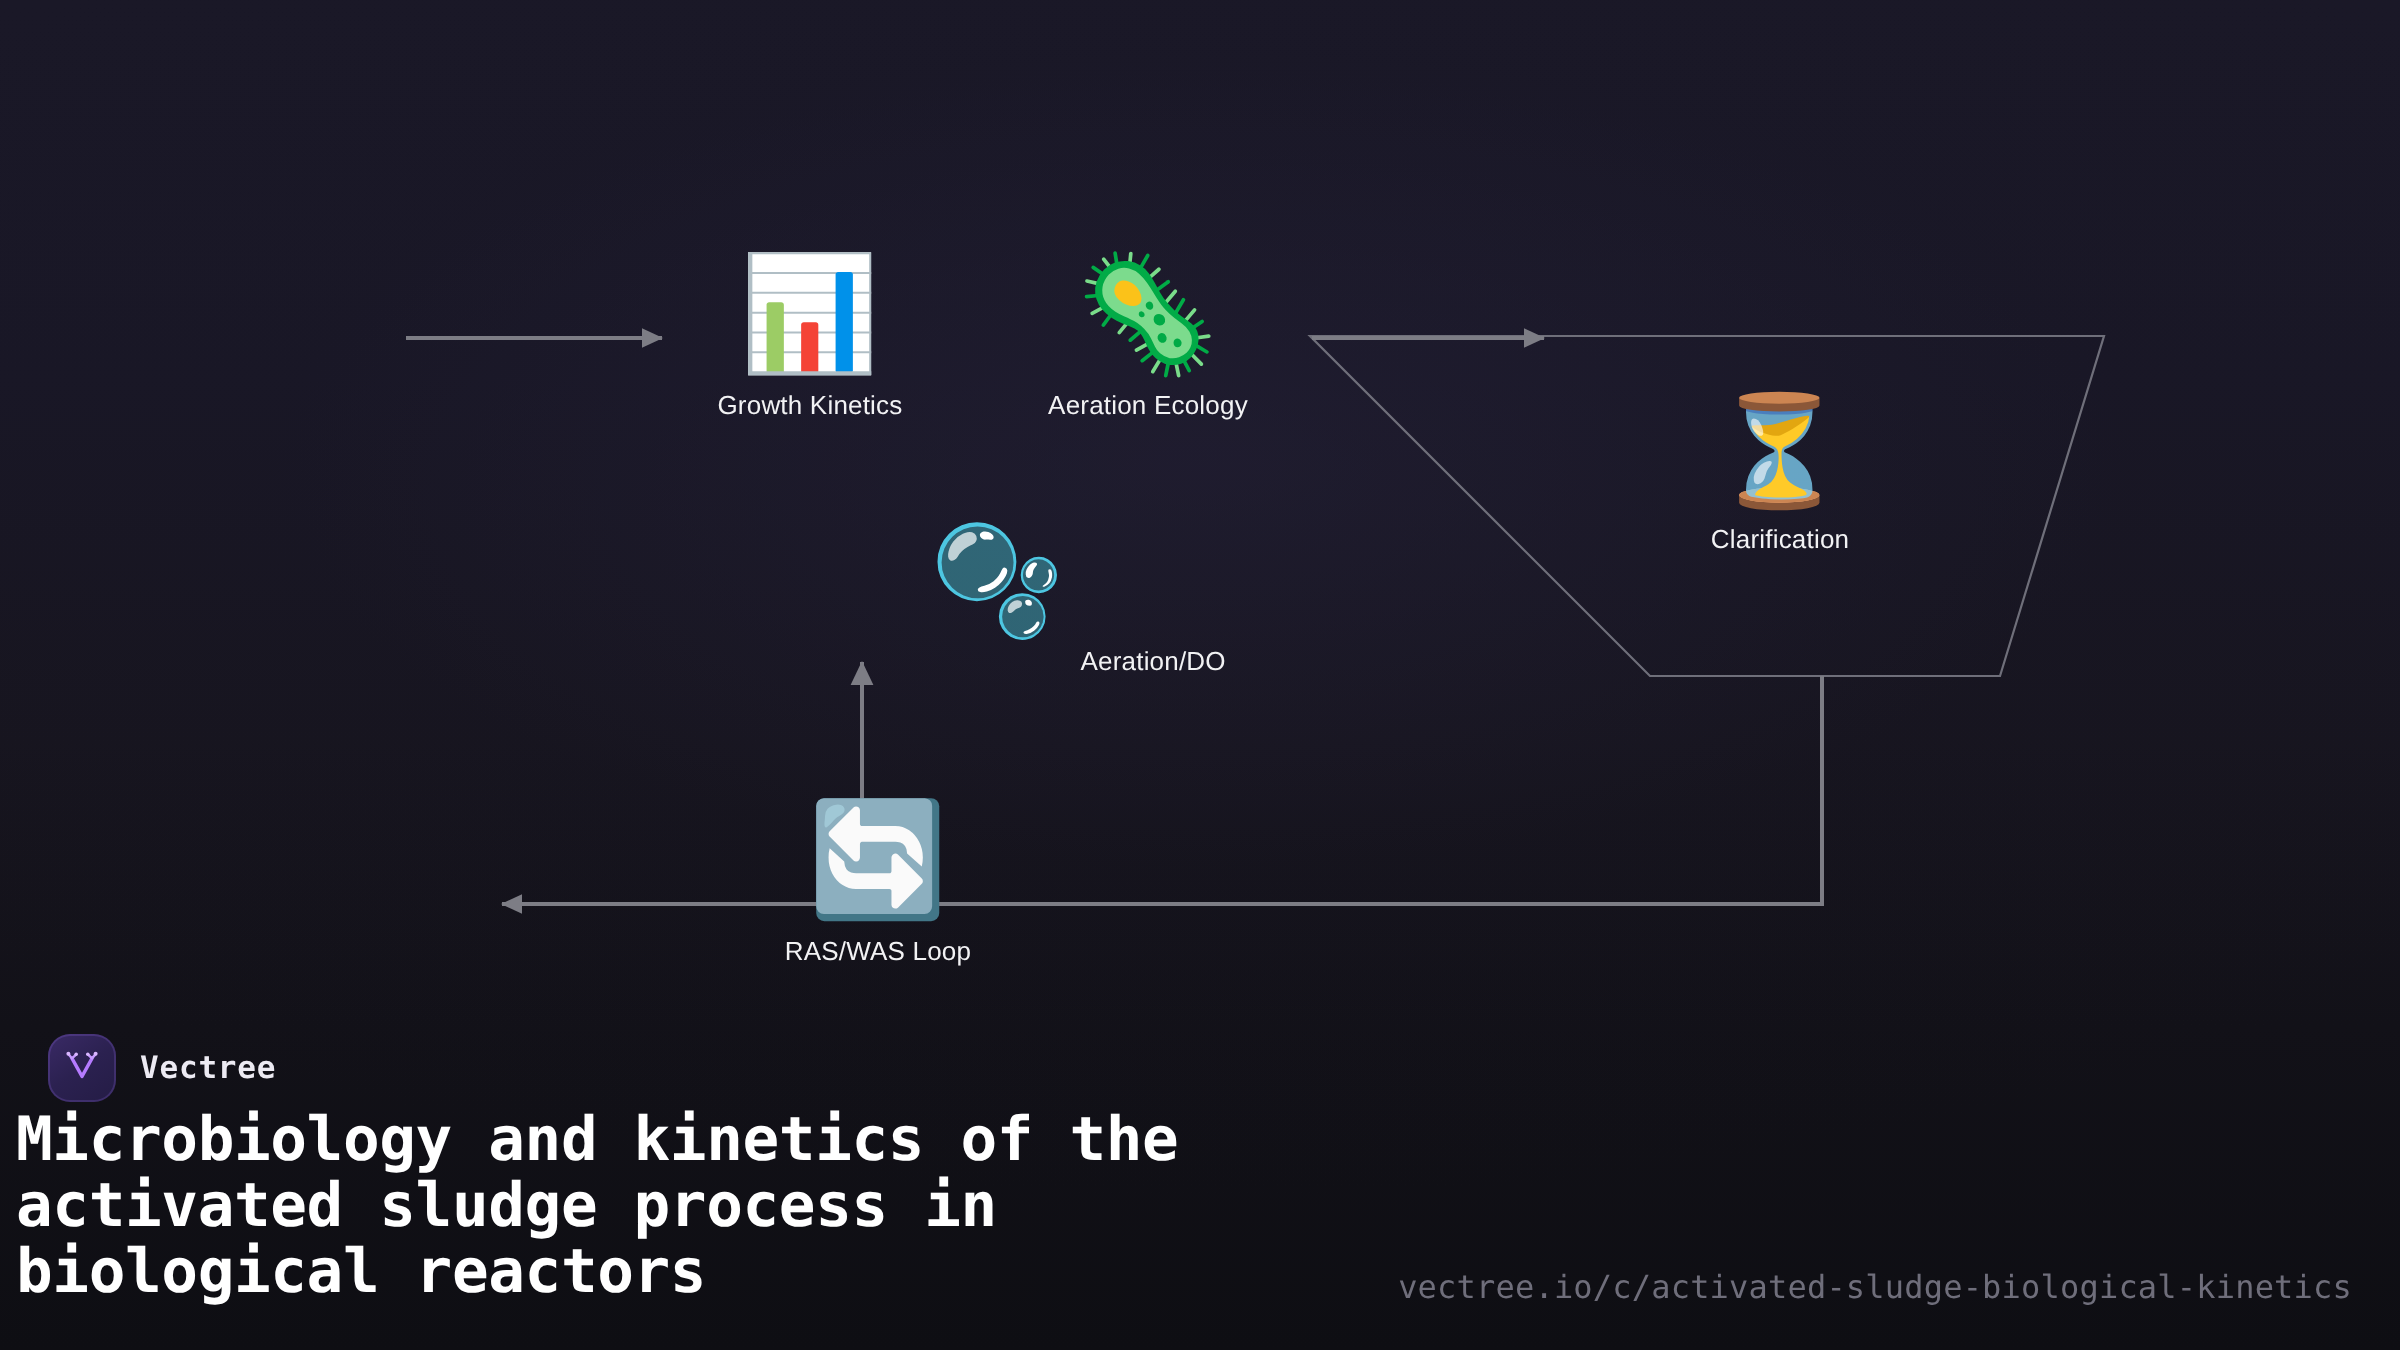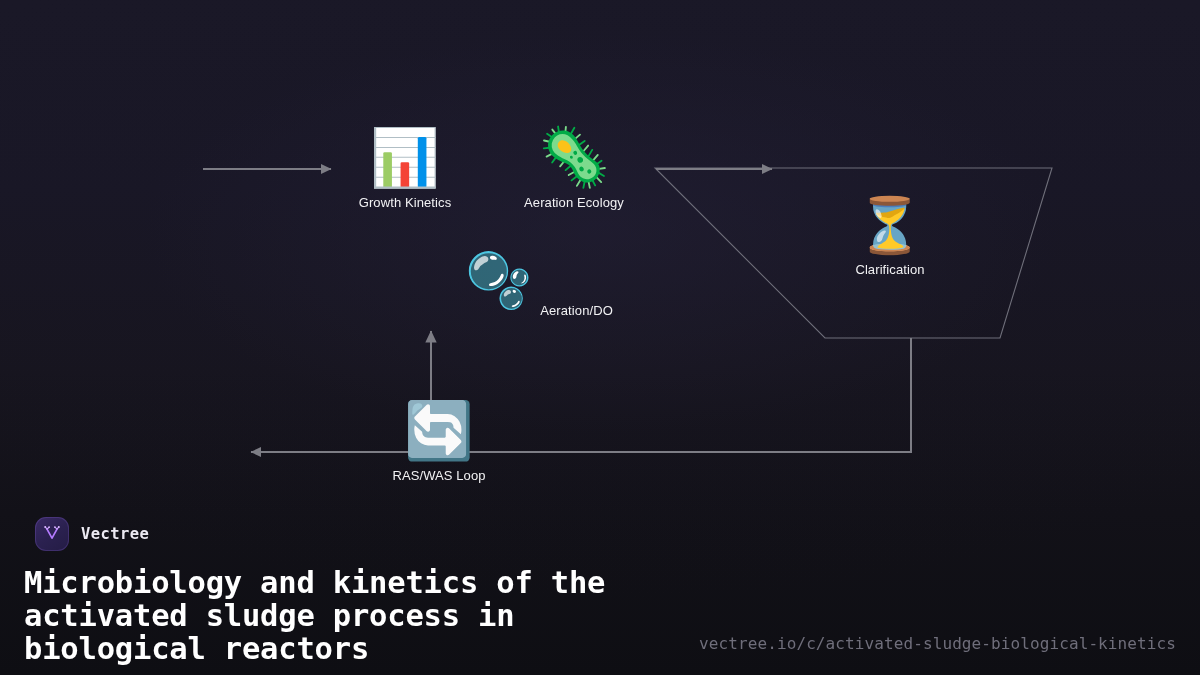--- a/index.html
+++ b/index.html
@@ -81,35 +81,35 @@
 
   #node-growth   .node-emoji { font-size:56px; }
   #node-microbe  .node-emoji { font-size:58px; }
   #node-aeration .node-emoji { font-size:54px; }
   #node-clarify  .node-emoji { font-size:54px; }
   #node-ras      .node-emoji { font-size:56px; }
 
   
   #node-aeration { flex-direction:row; align-items:center; }
   #node-aeration .node-emoji { margin-left:40px; }
-  #node-aeration .node-label { margin-top:60px; margin-left:8px; }
+  #node-aeration .node-label { margin-top:80px; margin-left:8px; }
 
   
   #footer {
     position:absolute;
     left:0; bottom:0;
     width:1200px;
     height:175px;
     z-index:4;
     padding:0 24px;
   }
 
   #brand {
     position:absolute;
-    left:35px; top:17px;
+    left:24px; top:17px;
     display:flex;
     align-items:center;
     gap:12px;
   }
   #brand-mark {
     width:34px; height:34px;
     border-radius:11px;
     background:linear-gradient(145deg,#3a2a66 0%,#2b2150 50%,#241c45 100%);
     box-shadow:inset 0 0 0 1px rgba(150,110,230,0.22);
     display:flex; align-items:center; justify-content:center;
@@ -118,31 +118,30 @@
   #brand-name {
     font-family:"DejaVu Sans Mono", monospace;
     font-size:15.5px;
     font-weight:bold;
     color:#eceaf2;
     letter-spacing:0.4px;
   }
 
   #headline {
     position:absolute;
-    left:24px;
+    left:8px;
     top:54px;
     width:740px;
     font-family:"DejaVu Sans Mono", monospace;
     font-weight:bold;
     font-size:30.5px;
     line-height:33px;
     color:#ffffff;
     letter-spacing:-0.2px;
     white-space:pre-line;
-    margin-top:12px;
   }
 
   #url {
     position:absolute;
     right:24px;
     bottom:22px;
     font-family:"DejaVu Sans Mono", monospace;
     font-size:16px;
     color:#6f6e7b;
     letter-spacing:0.1px;

